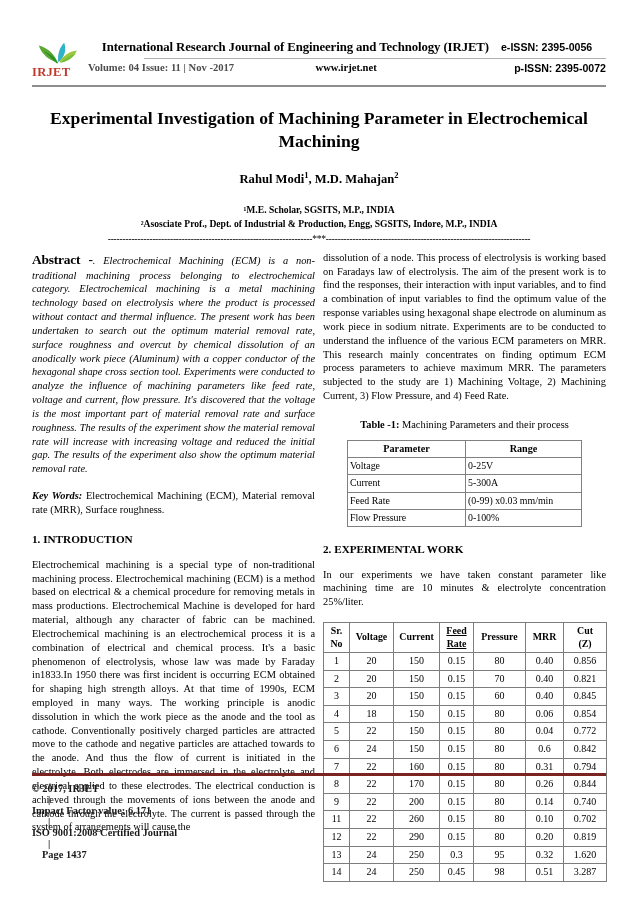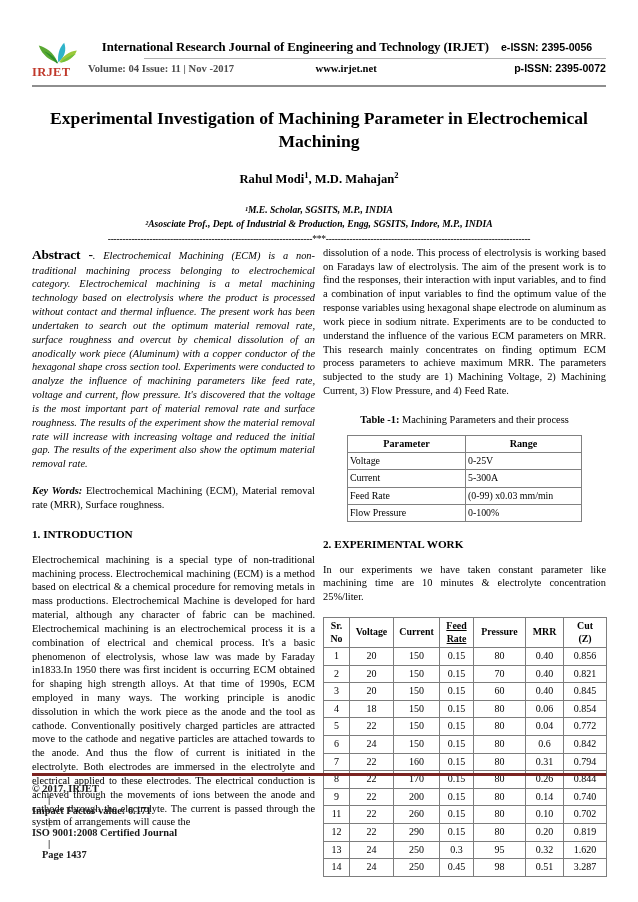--- a/index.html
+++ b/index.html
@@ -60,21 +60,21 @@
   .eissn {
     font-family: "Liberation Sans", sans-serif;
     font-weight: bold;
     font-size: 10.6px;
     color: #000;
     white-space: nowrap;
     padding-left: 12px;
   }
   .mast-row2 {
     display: flex;
-    align-items: center;
+    align-items: flex-start;
     justify-content: space-between;
     padding-top: 3px;
   }
   .vol {
     font-family: "Liberation Serif", serif;
     font-weight: bold;
     font-size: 10.6px;
     color: #4d4d4d;
     flex: 0 0 auto;
   }
@@ -119,21 +119,20 @@
     text-align: center;
     font-family: "Liberation Serif", serif;
     font-weight: bold;
     font-size: 12.6px;
     margin-top: 20px;
     color: #000;
   }
   .affil {
     text-align: center;
     font-family: "Liberation Serif", serif;
-    font-style: italic;
     font-weight: bold;
     font-size: 9.6px;
     line-height: 1.5;
     margin-top: 16px;
     color: #000;
   }
   sup { font-size: 0.68em; vertical-align: super; line-height: 0; }
   .dash-sep {
     font-family: "Liberation Serif", serif;
     font-size: 9.5px;
@@ -143,20 +142,21 @@
     white-space: nowrap;
     overflow: hidden;
     margin-top: 2px;
     height: 12px;
   }
 
   
   .cols {
     display: flex;
     gap: 8px;
+    margin-top: 5px;
   }
   .col { width: 283px; }
   .col p {
     margin: 0 0 0 0;
     font-size: 10.4px;
     line-height: 1.33;
     text-align: justify;
     text-justify: inter-word;
     color: #000;
   }

